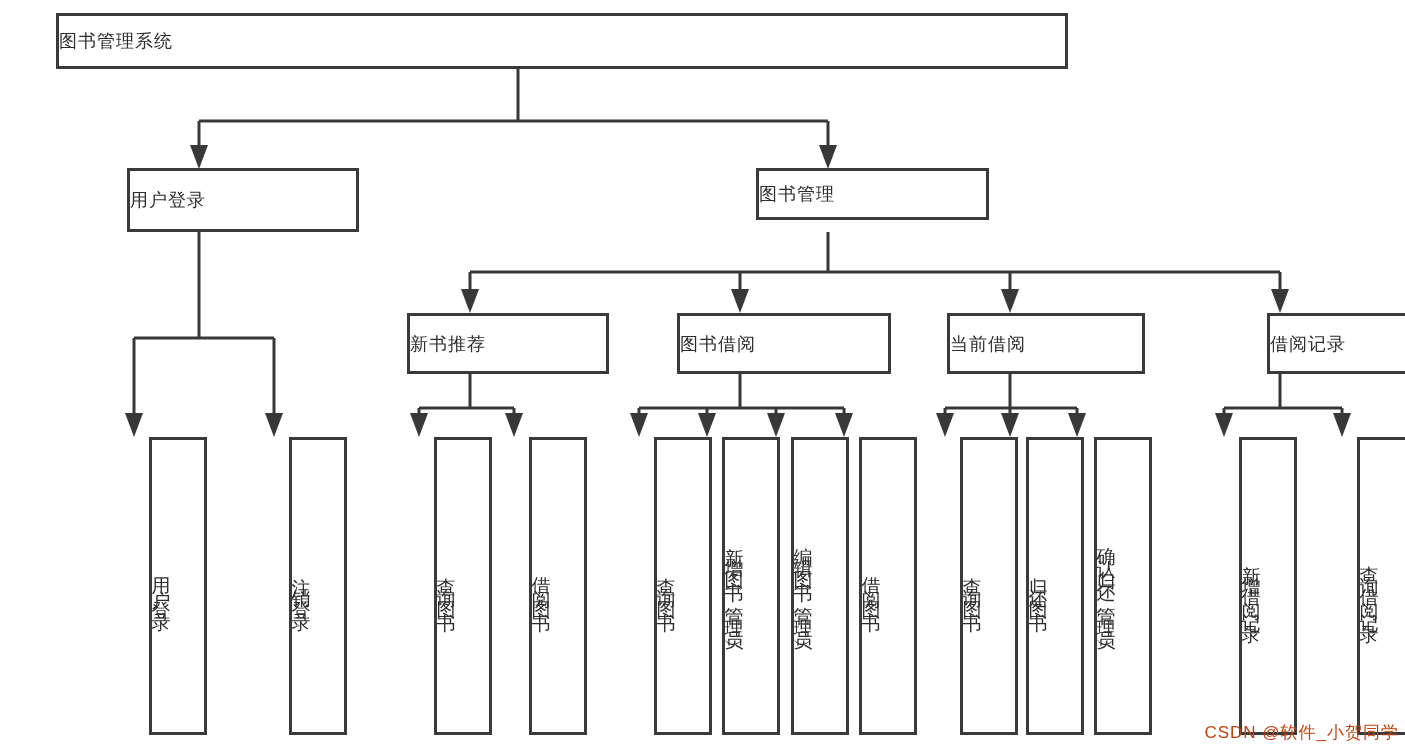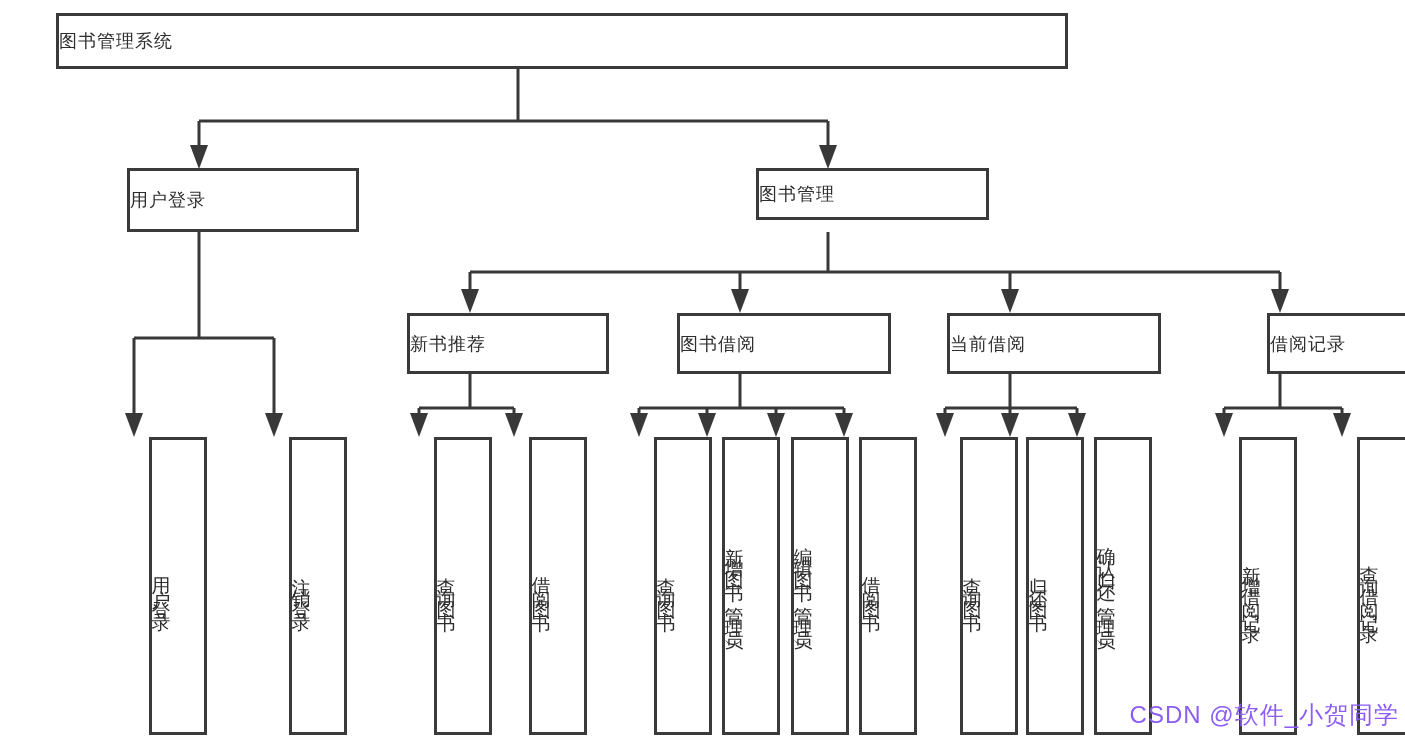--- a/index.html
+++ b/index.html
@@ -25,23 +25,23 @@
     writing-mode:vertical-lr;
     text-orientation:mixed;
     font-size:19px;
     letter-spacing:12px;
     line-height:1;
     color:#2d2d2d;
     white-space:nowrap;
   }
   .watermark{
     position:absolute;
-    right:6px;bottom:16px;
-    font-size:24px;
-    color:#8b5cf6;
+    right:6px;bottom:3px;
+    font-size:17px;
+    color:#c2410c;
     letter-spacing:1px;
     white-space:nowrap;
   }
 </style>
 </head>
 <body>
 
 <div class="canvas">
 
   <svg class="connectors" width="1405" height="747" viewBox="0 0 1405 747">
@@ -94,21 +94,21 @@
   <div class="node hnode" style="left:712px;top:168px;width:233px;height:52px">
     <span>图书管理</span>
   </div>
 
   <div class="node hnode" style="left:363px;top:313px;width:202px;height:61px">
     <span>新书推荐</span>
   </div>
   <div class="node hnode" style="left:633px;top:313px;width:214px;height:61px">
     <span>图书借阅</span>
   </div>
-  <div class="node hnode" style="left:903px;top:313px;width:214px;height:61px">
+  <div class="node hnode" style="left:903px;top:313px;width:198px;height:61px">
     <span>当前借阅</span>
   </div>
   <div class="node hnode" style="left:1223px;top:313px;width:230px;height:61px">
     <span>借阅记录</span>
   </div>
 
   <div class="node vnode" style="left:105px;top:437px;width:58px;height:298px">
     <span class="vtext">用户登录</span>
   </div>
   <div class="node vnode" style="left:245px;top:437px;width:58px;height:298px">

